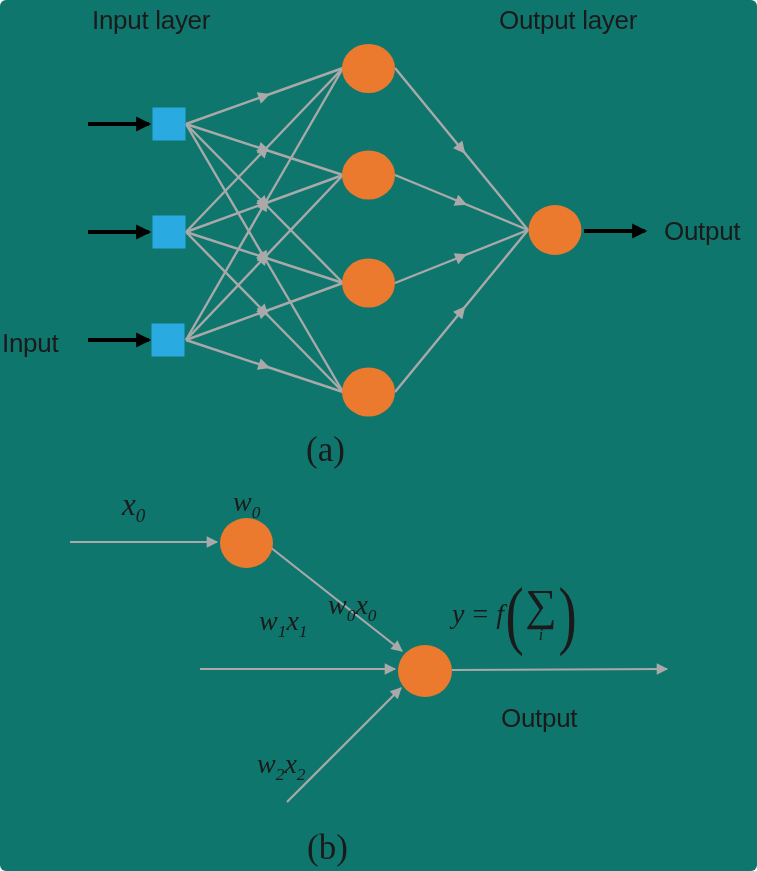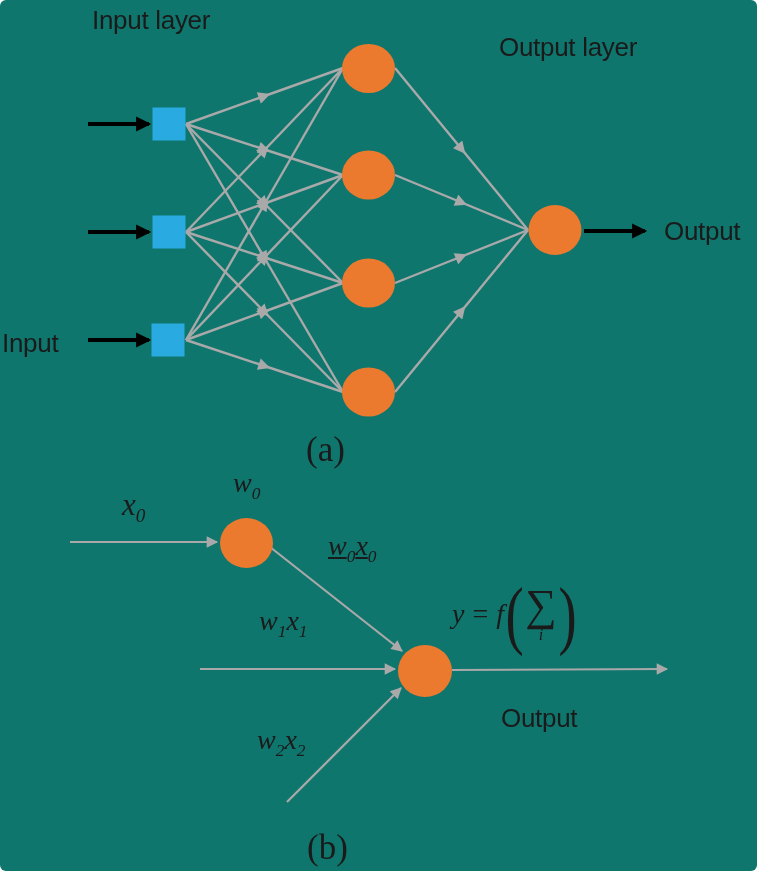--- a/index.html
+++ b/index.html
@@ -103,34 +103,34 @@
     <line class="glb" marker-end="url(#ae)" x1="270" y1="547" x2="402" y2="651"></line>
     <line class="glb" marker-end="url(#ae)" x1="200" y1="669" x2="395" y2="669"></line>
     <line class="glb" marker-end="url(#ae)" x1="287" y1="802" x2="401" y2="688"></line>
     <line class="glb" marker-end="url(#ae)" x1="452" y1="670" x2="667" y2="669"></line>
 
     <ellipse class="nd" cx="246.5" cy="543" rx="26.5" ry="25"></ellipse>
     <ellipse class="nd" cx="425" cy="671" rx="27" ry="26"></ellipse>
   </svg>
 
   <div class="lbl sans" style="left:92px;top:5px;">Input layer</div>
-  <div class="lbl sans" style="left:499px;top:5px;margin-top:27px;">Output layer</div>
+  <div class="lbl sans" style="left:499px;top:5px;">Output layer</div>
   <div class="lbl sans" style="left:2px;top:328px;">Input</div>
   <div class="lbl sans" style="left:664px;top:216px;">Output</div>
   <div class="lbl serif-cap" style="left:306px;top:430px;">(a)</div>
 
   <div class="lbl math m32" style="left:122px;top:487px;"><span>x</span><sub>0</sub></div>
 
-  <div class="lbl math m28" style="left:233px;top:467px;"><span>w</span><sub>0</sub></div>
+  <div class="lbl math m28" style="left:233px;top:486px;"><span>w</span><sub>0</sub></div>
 
-  <div class="lbl math m28" style="left:328px;top:530px;text-decoration:underline;"><span>w</span><sub>0</sub><span>x</span><sub>0</sub></div>
+  <div class="lbl math m28" style="left:328px;top:589px;"><span>w</span><sub>0</sub><span>x</span><sub>0</sub></div>
 
   <div class="lbl math m28" style="left:259px;top:605px;"><span>w</span><sub>1</sub><span>x</span><sub>1</sub></div>
 
-  <div class="lbl math m28" style="left:257px;top:724px;"><span>w</span><sub>2</sub><span>x</span><sub>2</sub></div>
+  <div class="lbl math m28" style="left:257px;top:748px;"><span>w</span><sub>2</sub><span>x</span><sub>2</sub></div>
 
   <div class="formula" style="left:452px;top:576px;">
     <span>y</span>
     <span class="f-eq">=</span>
     <span class="f-f">f</span>
     <span class="f-paren">(</span>
     <span class="f-sum">
       <span class="f-sigma">∑</span>
       <span class="f-sigsub">i</span>
     </span>

